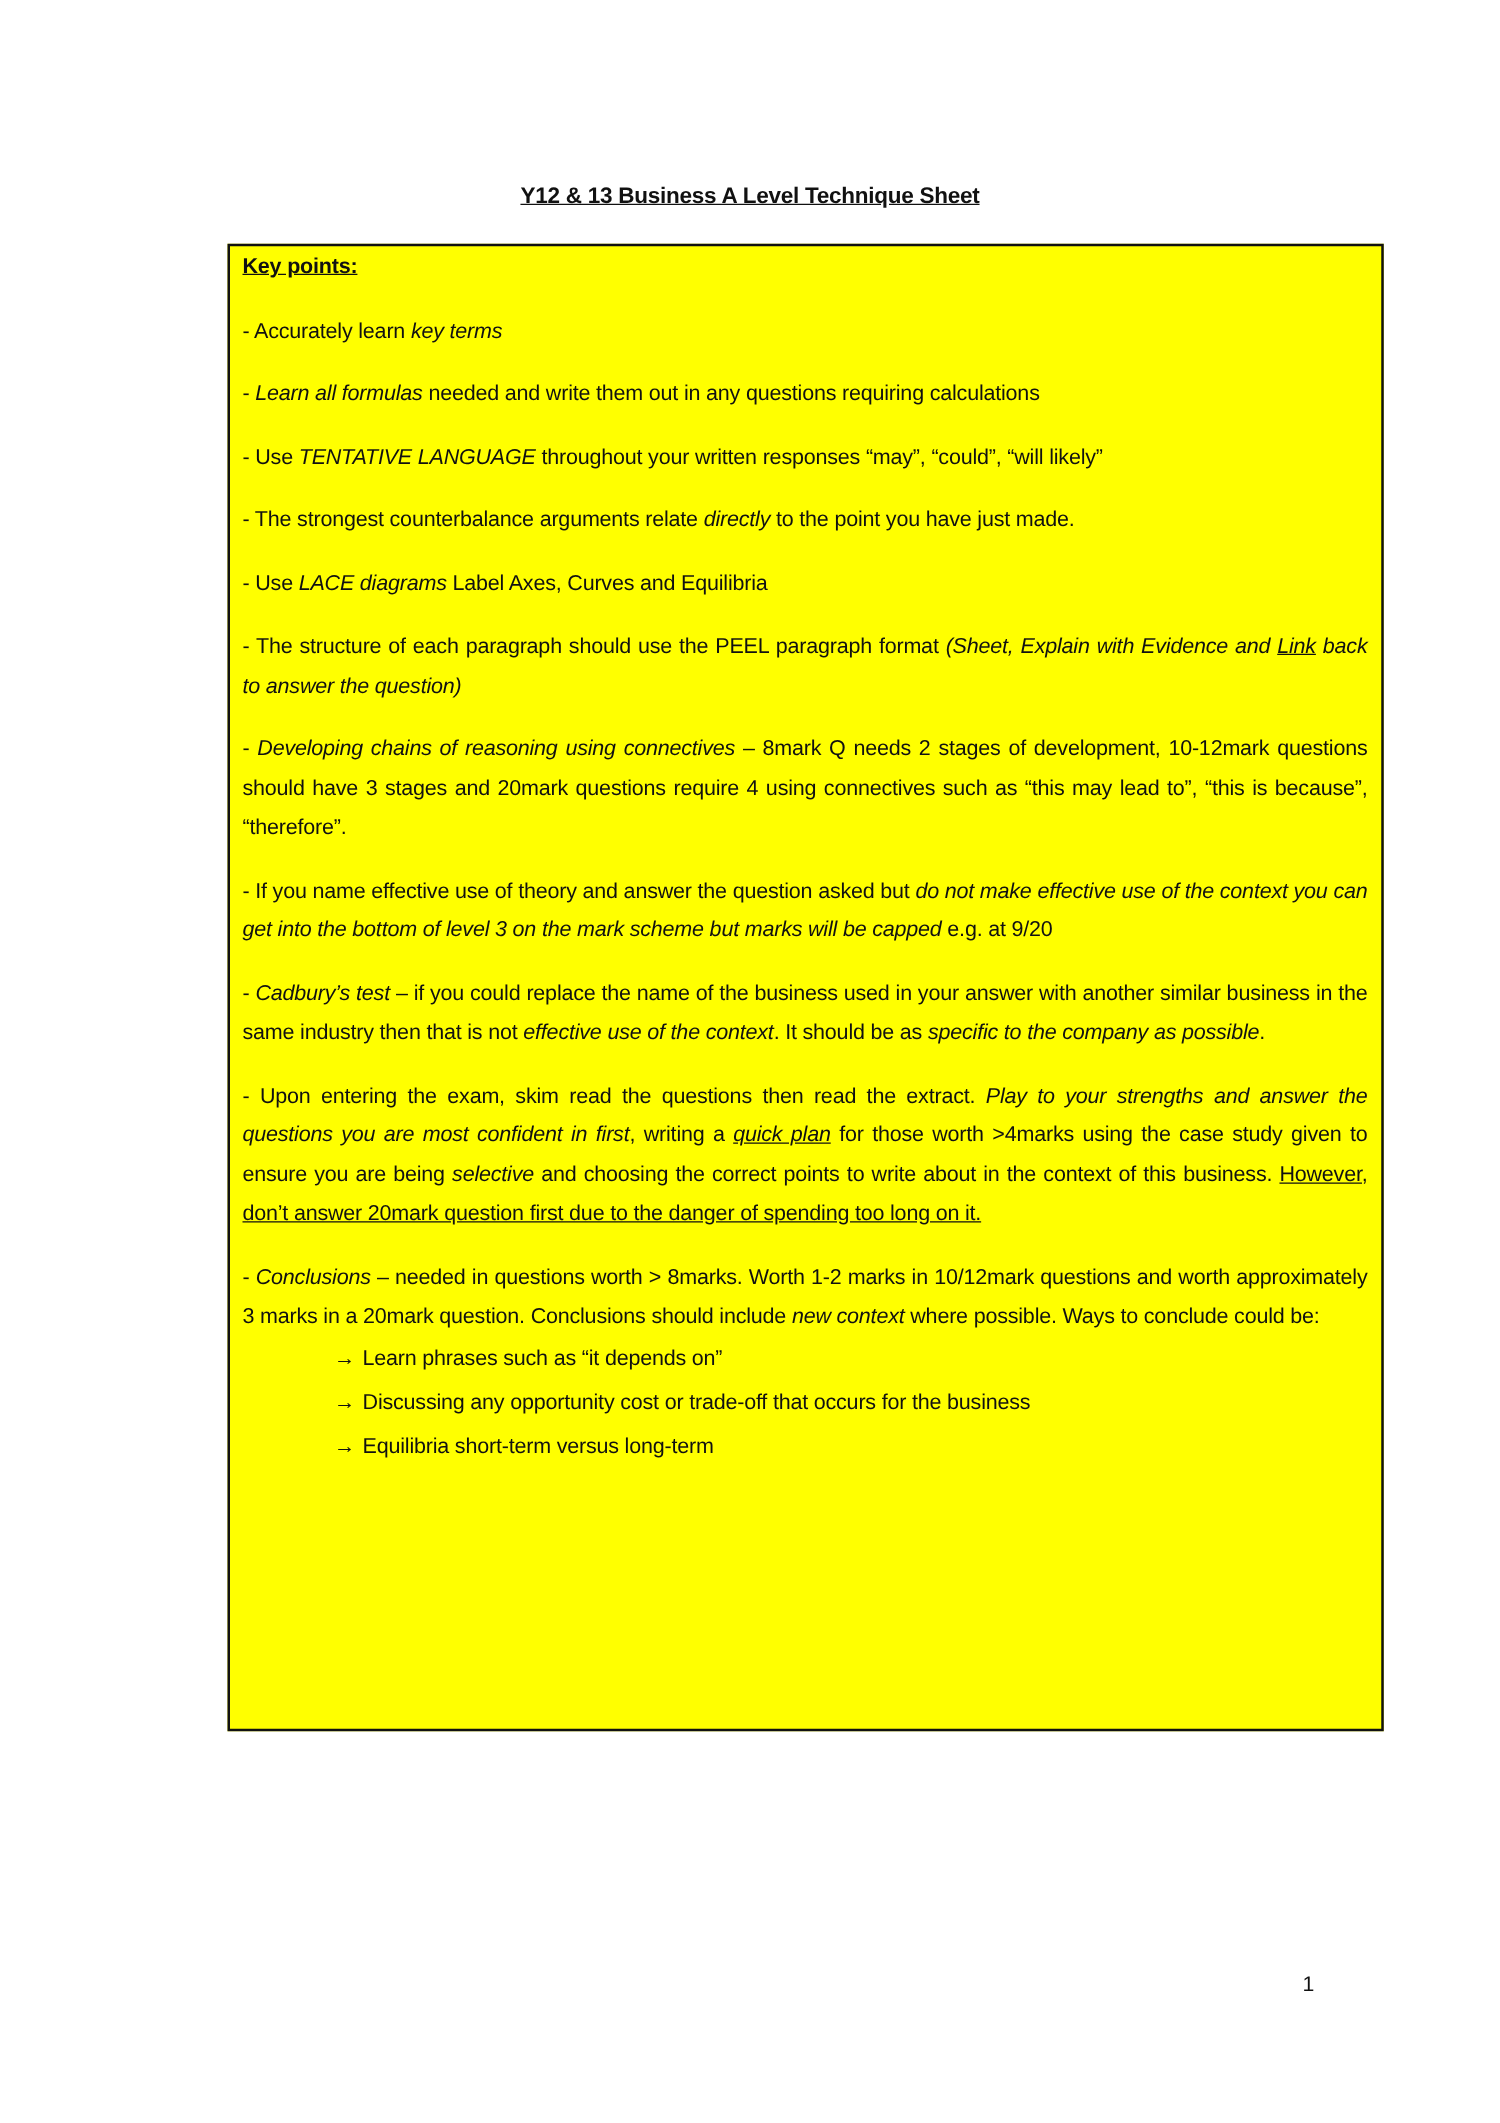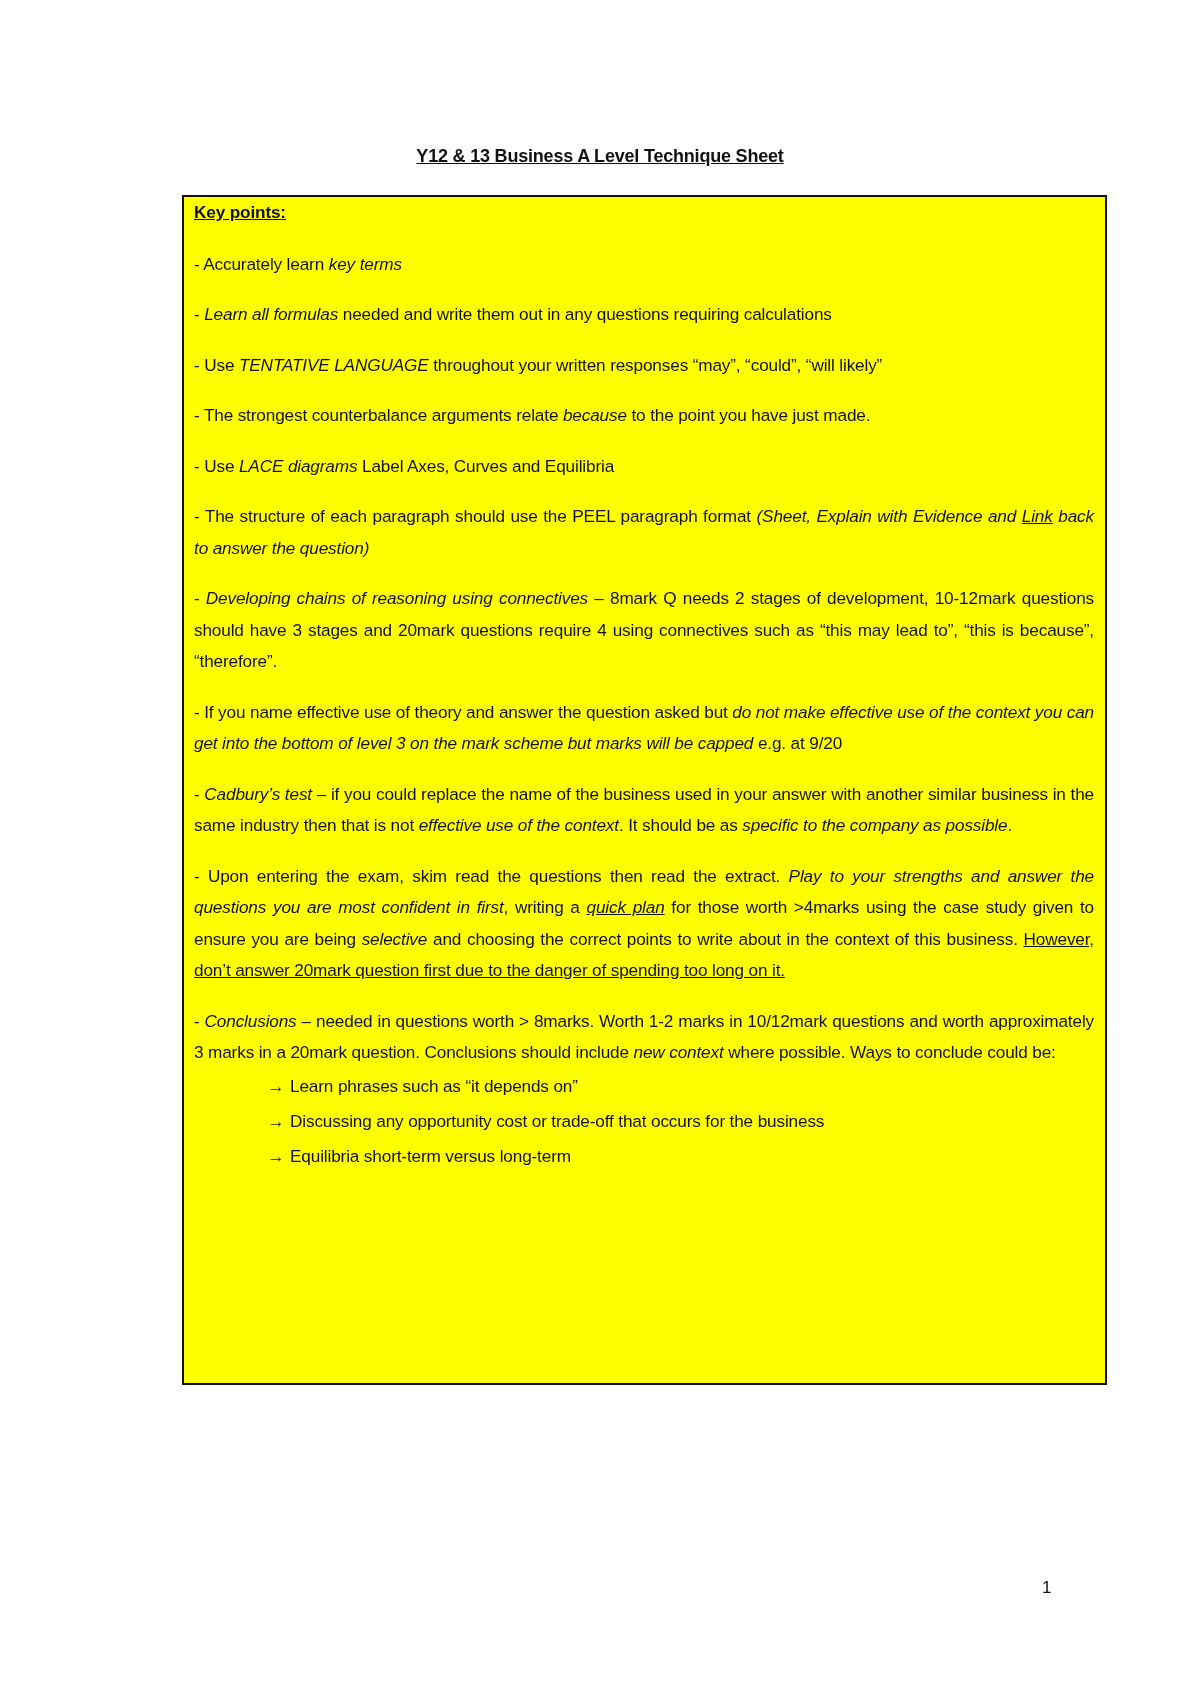--- a/index.html
+++ b/index.html
@@ -47,21 +47,21 @@
 
   <p class="item">
     <span>- </span><span class="bi">Learn all formulas</span><span> needed and write them out in any questions requiring calculations</span>
   </p>
 
   <p class="item">
     <span>- Use </span><span class="bi">TENTATIVE LANGUAGE</span><span> throughout your written responses “may”, “could”, “will likely”</span>
   </p>
 
   <p class="item">
-    <span>- The strongest counterbalance arguments relate </span><span class="bi">because</span><span> to the point you have just made.</span>
+    <span>- The strongest counterbalance arguments relate </span><span class="bi">directly</span><span> to the point you have just made.</span>
   </p>
 
   <p class="item">
     <span>- Use </span><span class="bi">LACE diagrams</span><span> Label Axes, Curves and Equilibria</span>
   </p>
 
 
   <p class="item just">
     <span>- The structure of each paragraph should use the PEEL paragraph format </span><span class="bi">(Sheet, Explain with Evidence and </span><span class="bi u">Link</span><span class="bi"> back to answer the question)</span>
   </p>

